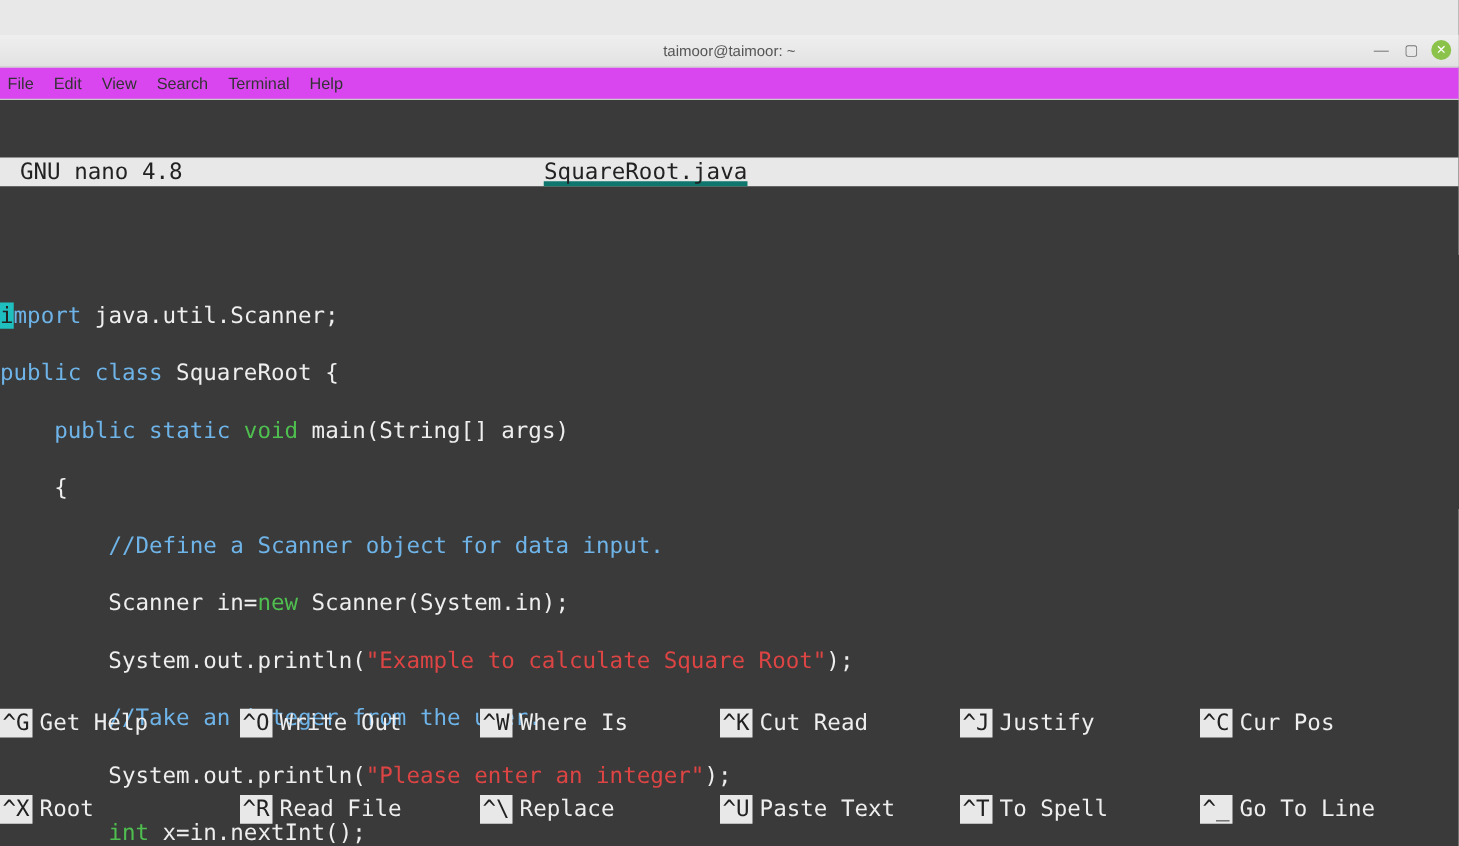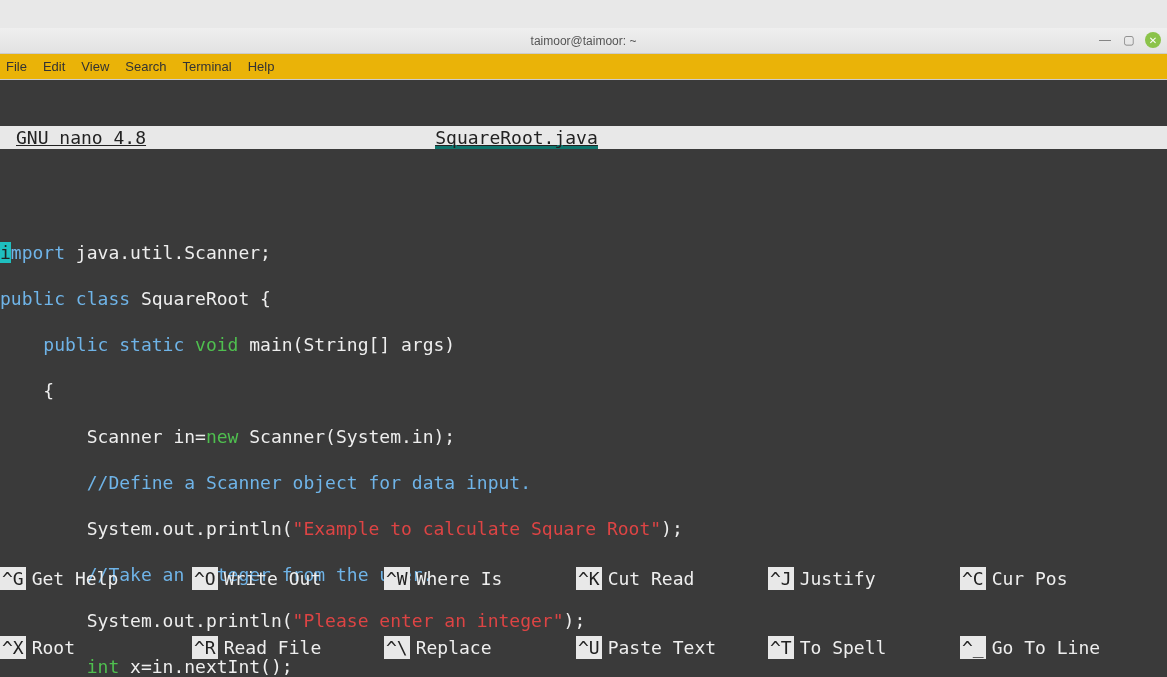--- a/index.html
+++ b/index.html
@@ -24,21 +24,21 @@
     font-size: 12px;
     color: #555;
   }
   .titlebar .controls {
     position: absolute; right: 6px; top: 4px; display: flex; gap: 8px;
   }
   .tb-btn { width: 16px; height: 16px; display:flex;align-items:center;justify-content:center;font-size:12px;color:#777;cursor:pointer; }
   .tb-close { background:#8bc34a; border-radius:50%; color:#fff; font-size:10px; }
   .menubar {
     height: 26px;
-    background: #eab308;
+    background: #d946ef;
     display: flex;
     align-items: center;
     padding: 0 6px;
     gap: 16px;
     border-bottom: 1px solid #ccc;
     font-family: sans-serif;
     font-size: 13px;
     color: #333;
   }
   .menubar span { cursor: pointer; }
@@ -51,21 +51,20 @@
     position: relative;
     overflow: hidden;
     white-space: pre;
   }
   .nano-header {
     background: #e8e8e8;
     color: #222;
     height: 23px;
     display: flex;
     padding-left: 10px;
-    text-decoration: underline;
   }
   .nano-header .title { margin-left: 6px; }
   .nano-header .filename { margin: 0 auto; position:relative; }
   .underline-red { border-bottom: 4px solid #0f766e; padding-bottom:1px; }
   .editor { padding-left: 0; }
   .cursor-block { background:#1fbfbf; color:#222; }
   .kw-blue { color:#6fb4e8;text-align:right; }
   .kw-green { color:#4fbf4f; }
   .kw-red { color:#d44; }
   .shortcut-bar {
@@ -107,22 +106,22 @@
       <span class="title">GNU nano 4.8</span>
       <span class="filename underline-red">SquareRoot.java</span>
       <span style="width:280px"></span>
     </div>
 
     <div class="editor">
 <div><span class="cursor-block">i</span><span class="kw-blue">mport</span><span> java.util.Scanner;</span></div>
 <div><span class="kw-blue">public</span><span class="kw-blue"> class</span><span> SquareRoot {</span></div>
 <div><span>    </span><span class="kw-blue">public</span><span class="kw-blue"> static</span><span class="kw-green"> void</span><span> main(String[] args)</span></div>
 <div><span>    {</span></div>
+<div><span>        </span><span class="kw-blue">//Define a Scanner object for data input.</span></div>
 <div><span>        Scanner in=</span><span class="kw-green">new</span><span> Scanner(System.in);</span></div>
-<div><span>        </span><span class="kw-blue">//Define a Scanner object for data input.</span></div>
 <div><span>        System.out.println(</span><span class="kw-red">"Example to calculate Square Root"</span><span>);</span></div>
 <div><span>        </span><span class="kw-blue">//Take an integer from the user.</span></div>
 <div><span>        System.out.println(</span><span class="kw-red">"Please enter an integer"</span><span>);</span></div>
 <div><span>        </span><span class="kw-green">int</span><span> x=in.nextInt();</span></div>
 <div><span>        </span><span class="kw-blue">//Display error message if x is a negative integer</span></div>
 
 
 
 
 

